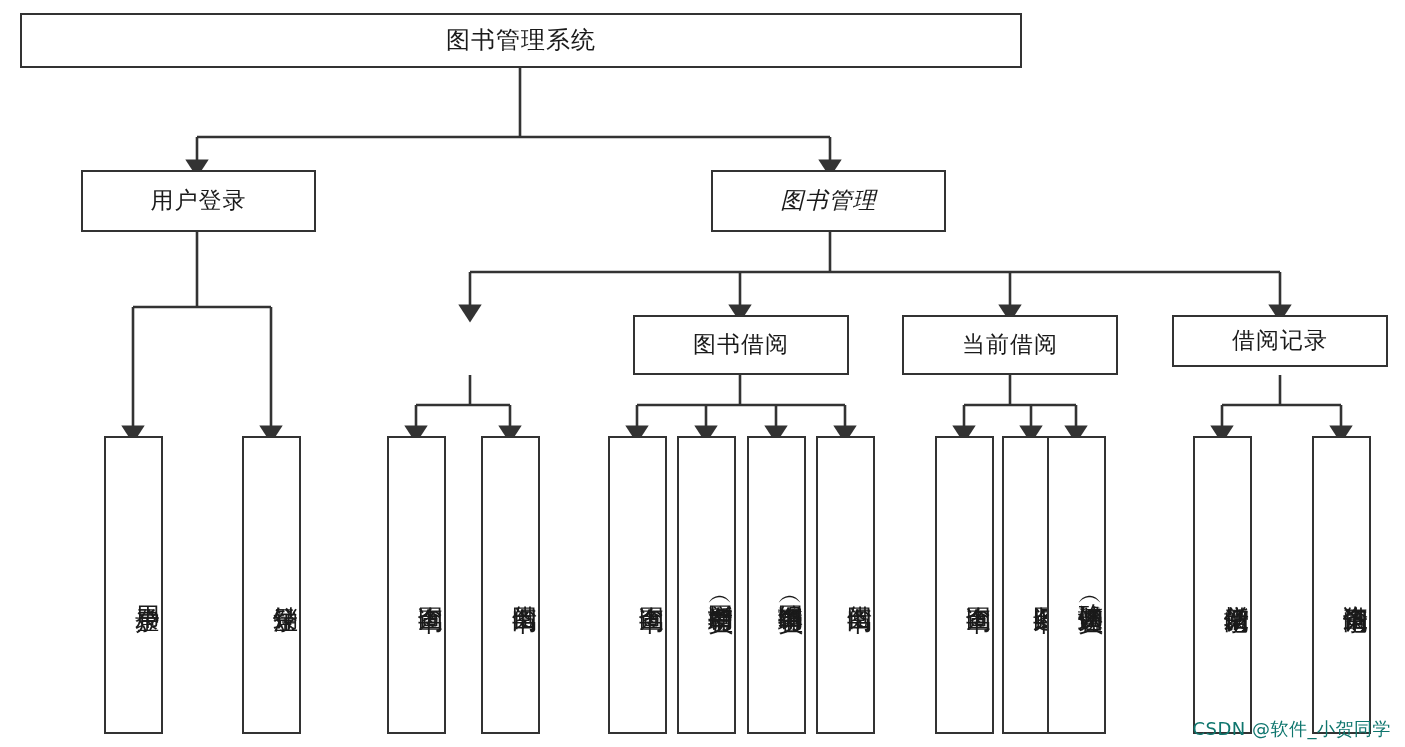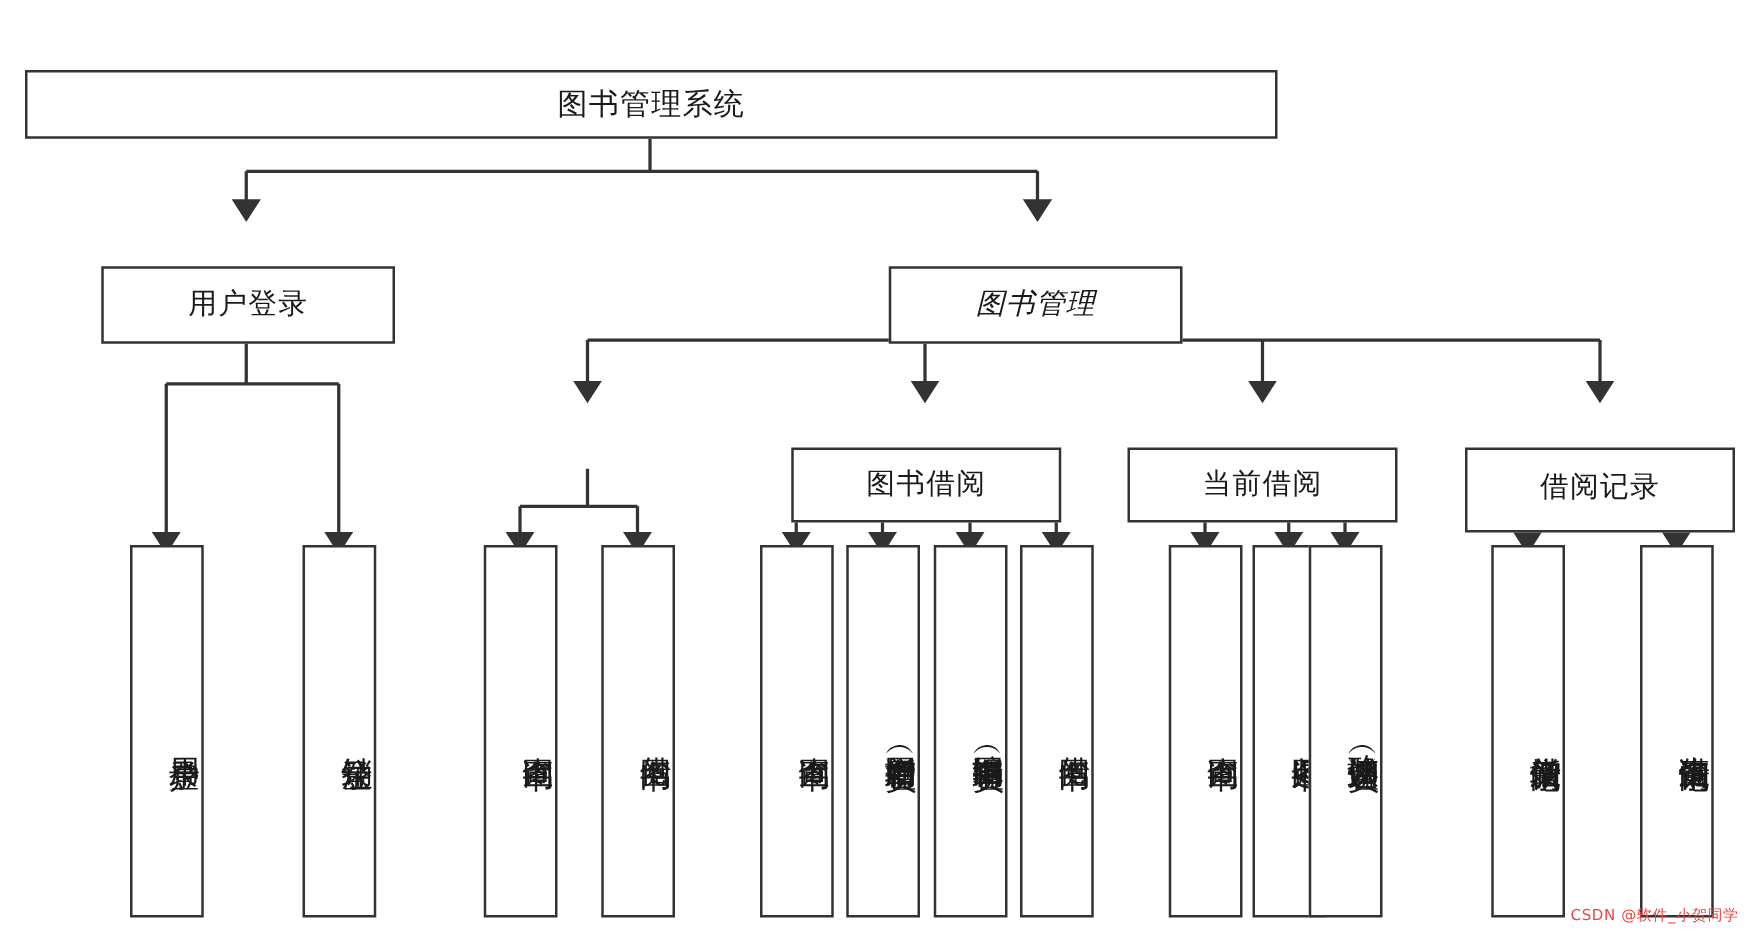--- a/index.html
+++ b/index.html
@@ -32,40 +32,39 @@
     color: #1a1a1a;
     display: flex;
     align-items: center;
     justify-content: center;
     text-align: center;
   }
   .node-h {
     font-size: 23px;
     letter-spacing: 1px;
     line-height: 1.2;
-    margin-top: 43px;
   }
   .node-v {
     writing-mode: vertical-rl;
     text-orientation: upright;
     font-size: 25px;
     line-height: 1.12;
     letter-spacing: 1px;
     padding-top: 6px;
     align-items: flex-start;
   }
   .node-root {
     font-size: 24px;
   }
   .watermark {
     position: absolute;
     right: 14px;
     bottom: 6px;
-    font-size: 12px;
-    color: #ef4444;
+    font-size: 18px;
+    color: #0f766e;
     white-space: nowrap;
     letter-spacing: 0.5px;
   }
 </style>
 </head>
 <body>
 
 <div id="canvas">
 
   <svg id="edges" viewBox="0 0 1405 747" xmlns="http://www.w3.org/2000/svg">
@@ -118,21 +117,21 @@
     </g>
   </svg>
 
   <div class="node node-h node-root" style="left:20px; top:13px; width:1002px; height:55px;">图书管理系统</div>
 
   <div class="node node-h" style="left:81px; top:170px; width:235px; height:62px;">用户登录</div>
   <div class="node node-h" style="left:711px; top:170px; width:235px; height:62px;font-style:italic;">图书管理</div>
 
   <div class="node node-h" style="left:902px; top:315px; width:216px; height:60px;">当前借阅</div>
   <div class="node node-h" style="left:633px; top:315px; width:216px; height:60px;">图书借阅</div>
-  <div class="node node-h" style="left:1172px; top:315px; width:216px; height:68px;font-family:Liberation Mono, monospace;">借阅记录</div>
+  <div class="node node-h" style="left:1172px; top:315px; width:216px; height:52px;">借阅记录</div>
 
   <div class="node node-v" style="left:104px; top:436px; width:59px; height:298px;">用户登录</div>
   <div class="node node-v" style="left:242px; top:436px; width:59px; height:298px;">注销登录</div>
 
   <div class="node node-v" style="left:387px; top:436px; width:59px; height:298px;">查询图书</div>
   <div class="node node-v" style="left:481px; top:436px; width:59px; height:298px;">借阅图书</div>
 
   <div class="node node-v" style="left:608px; top:436px; width:59px; height:298px;">查询图书</div>
   <div class="node node-v" style="left:677px; top:436px; width:59px; height:298px;">新增图书（管理员）</div>
   <div class="node node-v" style="left:747px; top:436px; width:59px; height:298px;">编辑图书（管理员）</div>

